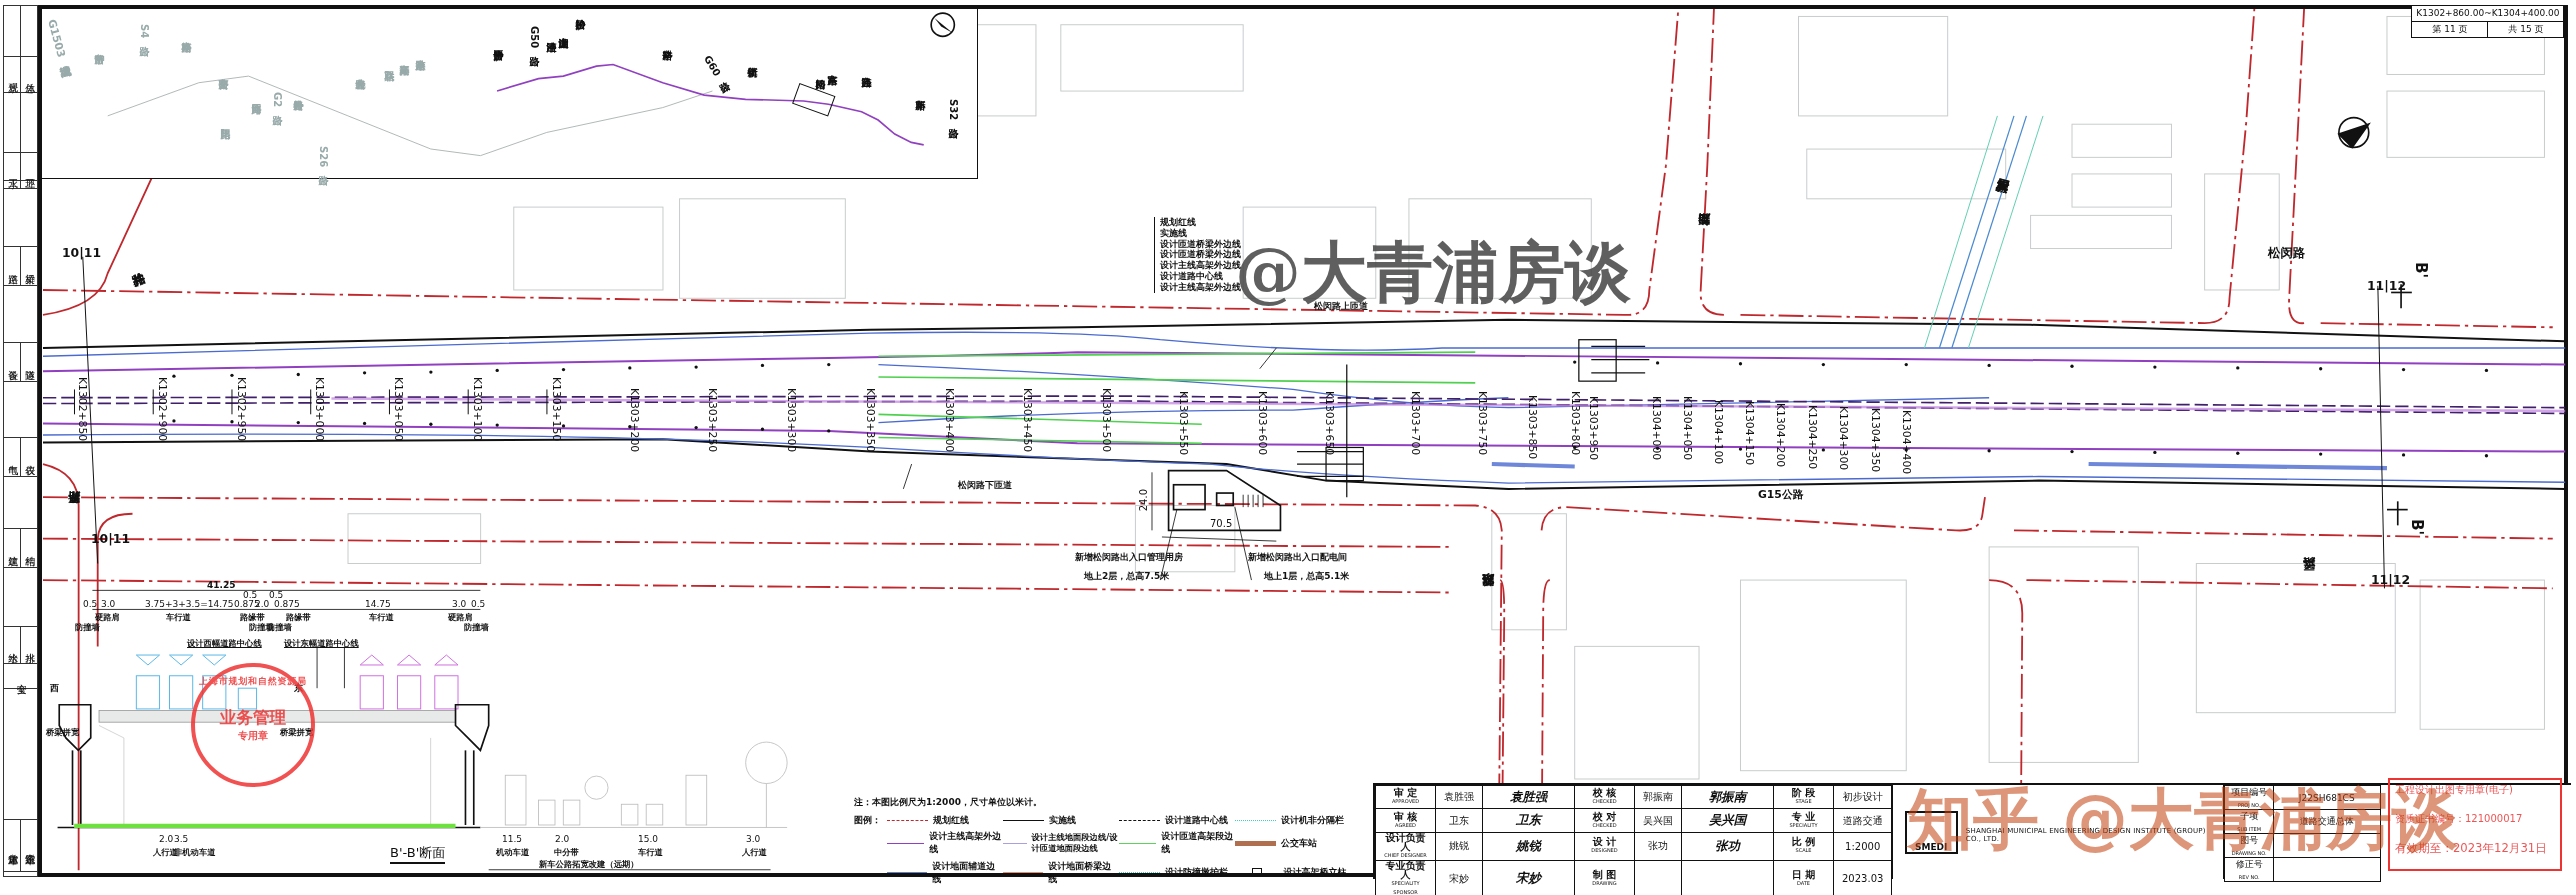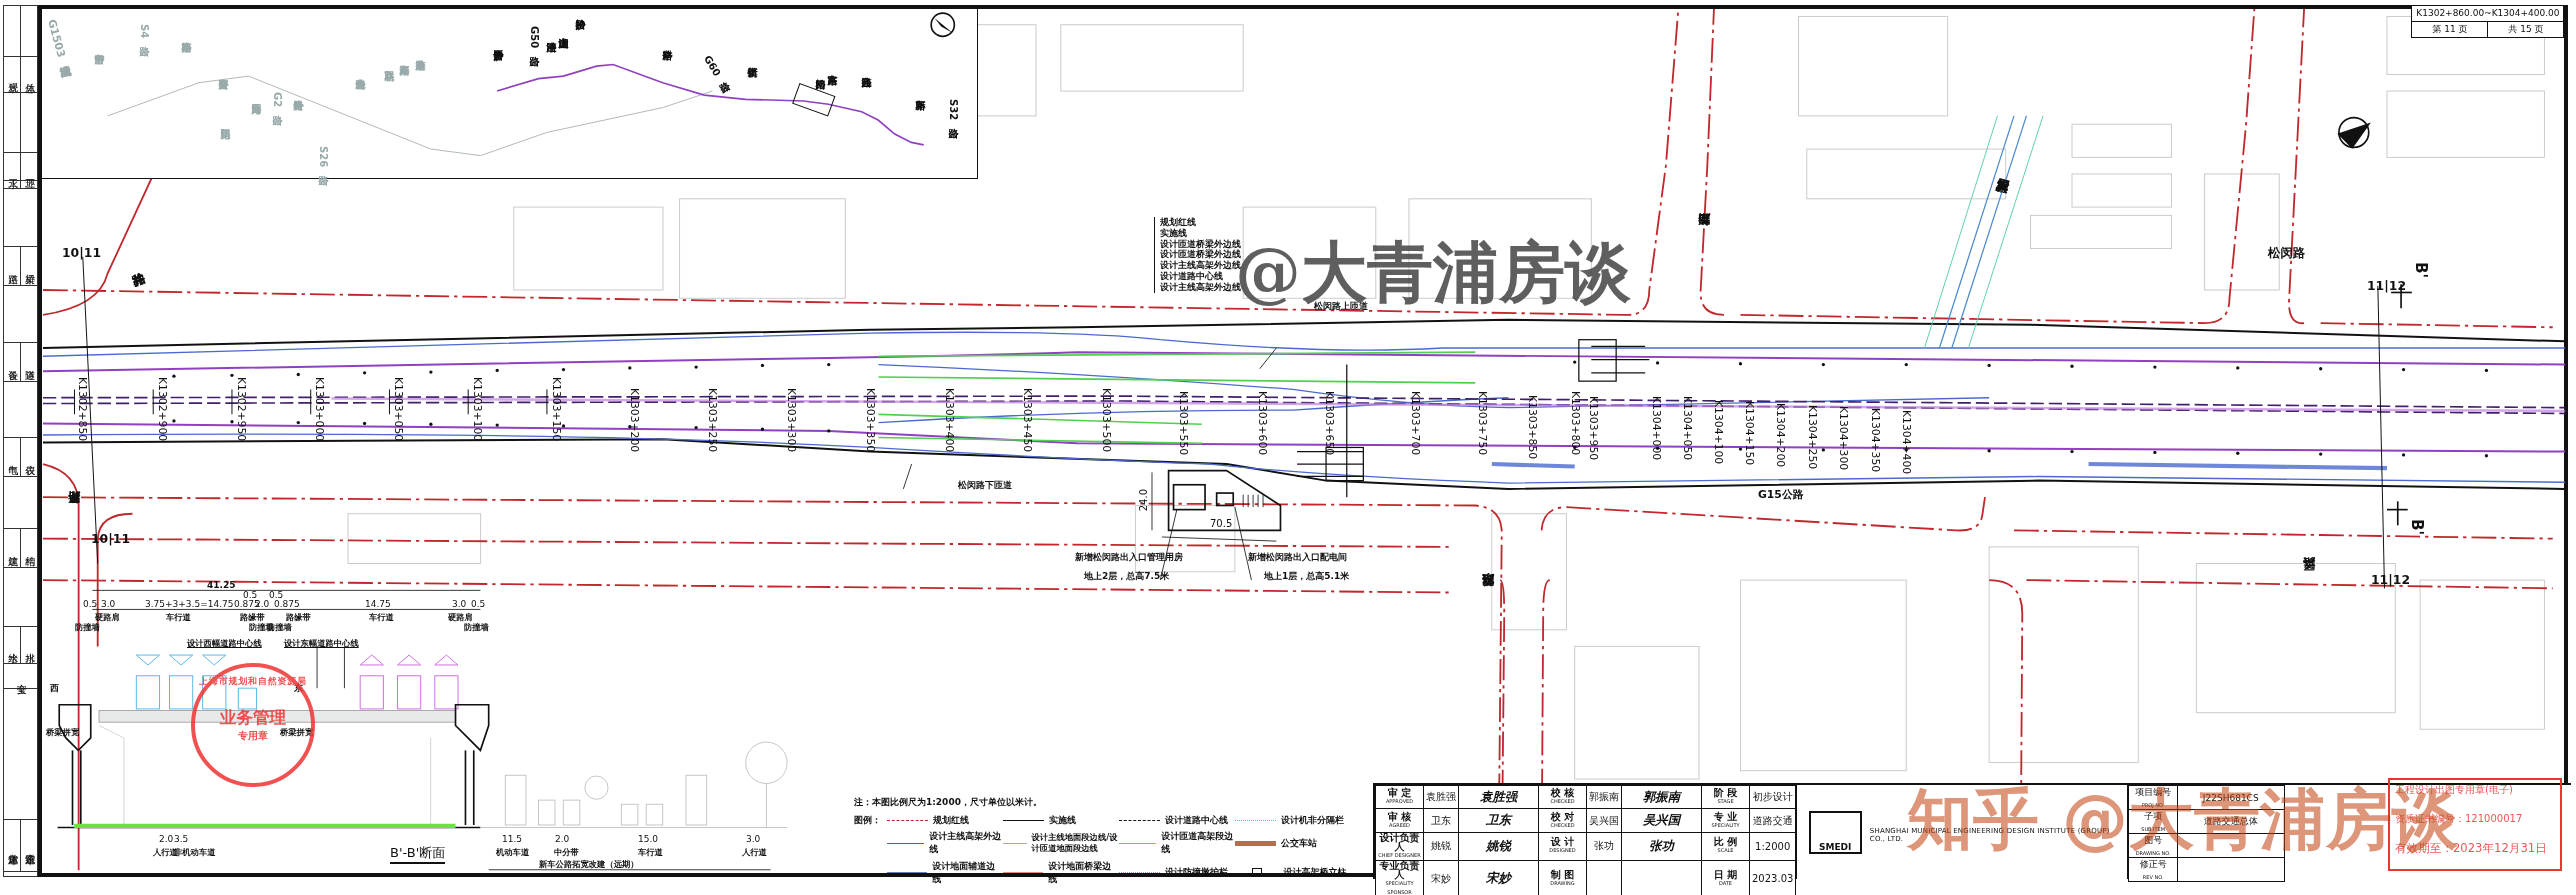--- a/index.html
+++ b/index.html
@@ -16,21 +16,21 @@
   .gray{color:#9aa;}
   .station{position:absolute;font-size:10.8px;writing-mode:vertical-rl;white-space:nowrap;color:#111;}
   .inset{position:absolute;left:42px;top:9px;width:935px;height:169px;border-right:1.7px solid #111;border-bottom:1.7px solid #111;background:#fff;}
   .sheet-box{position:absolute;right:11.6px;top:5px;width:151px;border:1.7px solid #111;font-size:9px;background:#fff;}
   .sheet-box .r1{border-bottom:0.8px solid #111;text-align:center;height:15px;line-height:15px;}
   .sheet-box .r2{display:flex;height:15px;line-height:15px;}
   .sheet-box .r2 span{flex:1;text-align:center;}
   .sheet-box .r2 span:first-child{border-right:0.8px solid #111;}
   .titleblock{position:absolute;left:1373px;top:783px;width:1196px;height:94px;border-top:2.5px solid #111;border-left:2.5px solid #111;display:flex;background:#fff;}
   table.sign{border-collapse:collapse;height:100%;}
-  table.sign td{border:0.8px solid #111;font-size:10px;text-align:center;padding:0 2px;height:22.4px;}
+  table.sign td{border:0.8px solid #111;font-size:10px;text-align:center;padding:0 8px;height:22.4px;}
   table.sign td.k{font-weight:bold;font-size:10px;width:43px;line-height:9px;}
   table.sign td.k small{display:block;font-size:5px;font-weight:normal;}
   table.sign td.sig{font-family:"DejaVu Serif",serif;font-style:italic;font-weight:bold;font-size:12.4px;width:75px;}
   .company{width:332px;border-left:1.7px solid #111;border-right:1.7px solid #111;display:flex;align-items:center;padding-left:11.6px;box-sizing:border-box;}
   .company .logo{width:56px;height:43px;border:2.5px solid #111;box-sizing:border-box;display:flex;align-items:flex-end;justify-content:center;font-size:9px;font-weight:bold;margin-right:8.3px;}
   .company .cn{font-size:18px;font-weight:bold;}
   .company .en{font-size:7px;letter-spacing:0.2px;margin-top:5px;}
   .proj{width:176px;display:flex;flex-direction:column;}
   .proj div{flex:1;display:flex;align-items:center;justify-content:center;}
   .proj .p1{border-bottom:0.8px solid #111;font-size:10px;justify-content:flex-start;padding-left:3.3px;}

